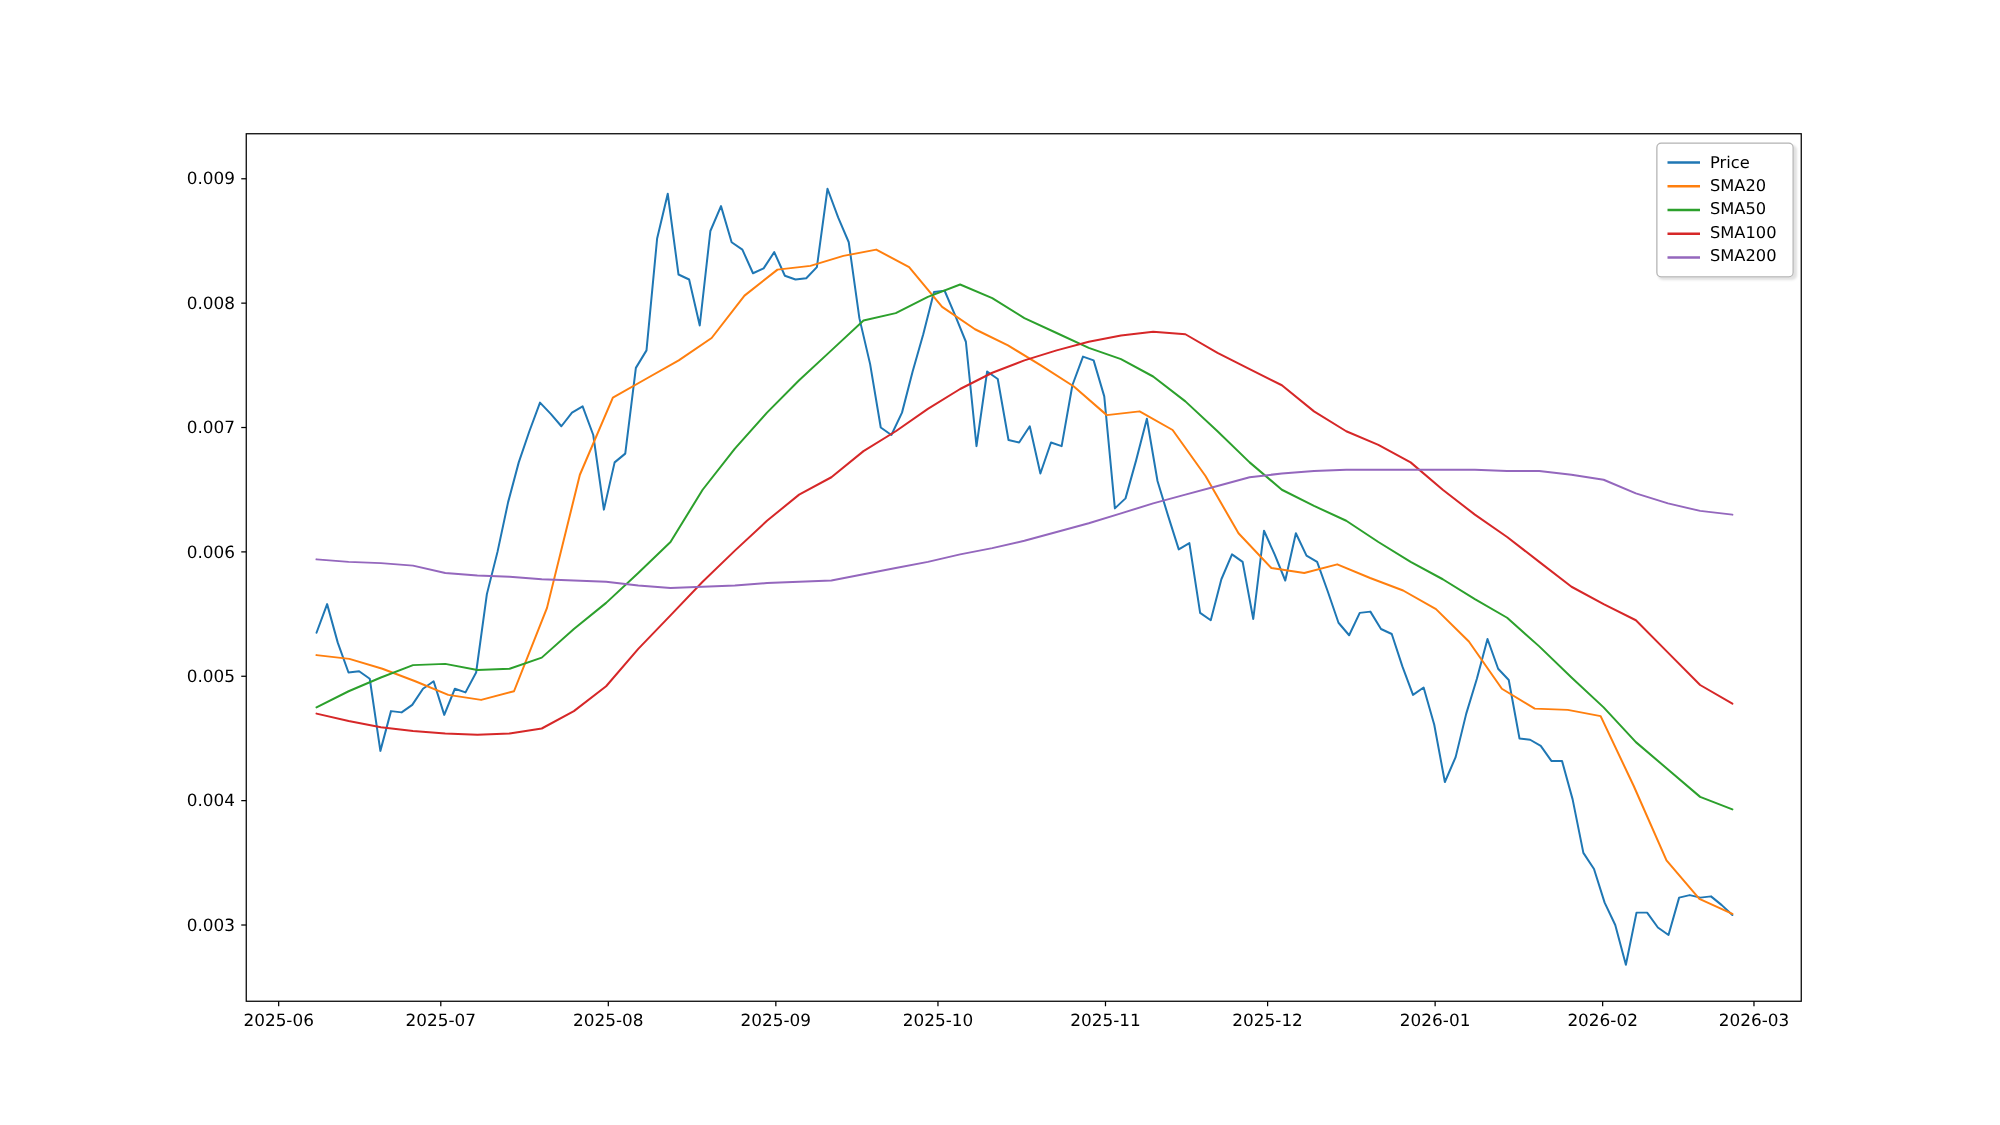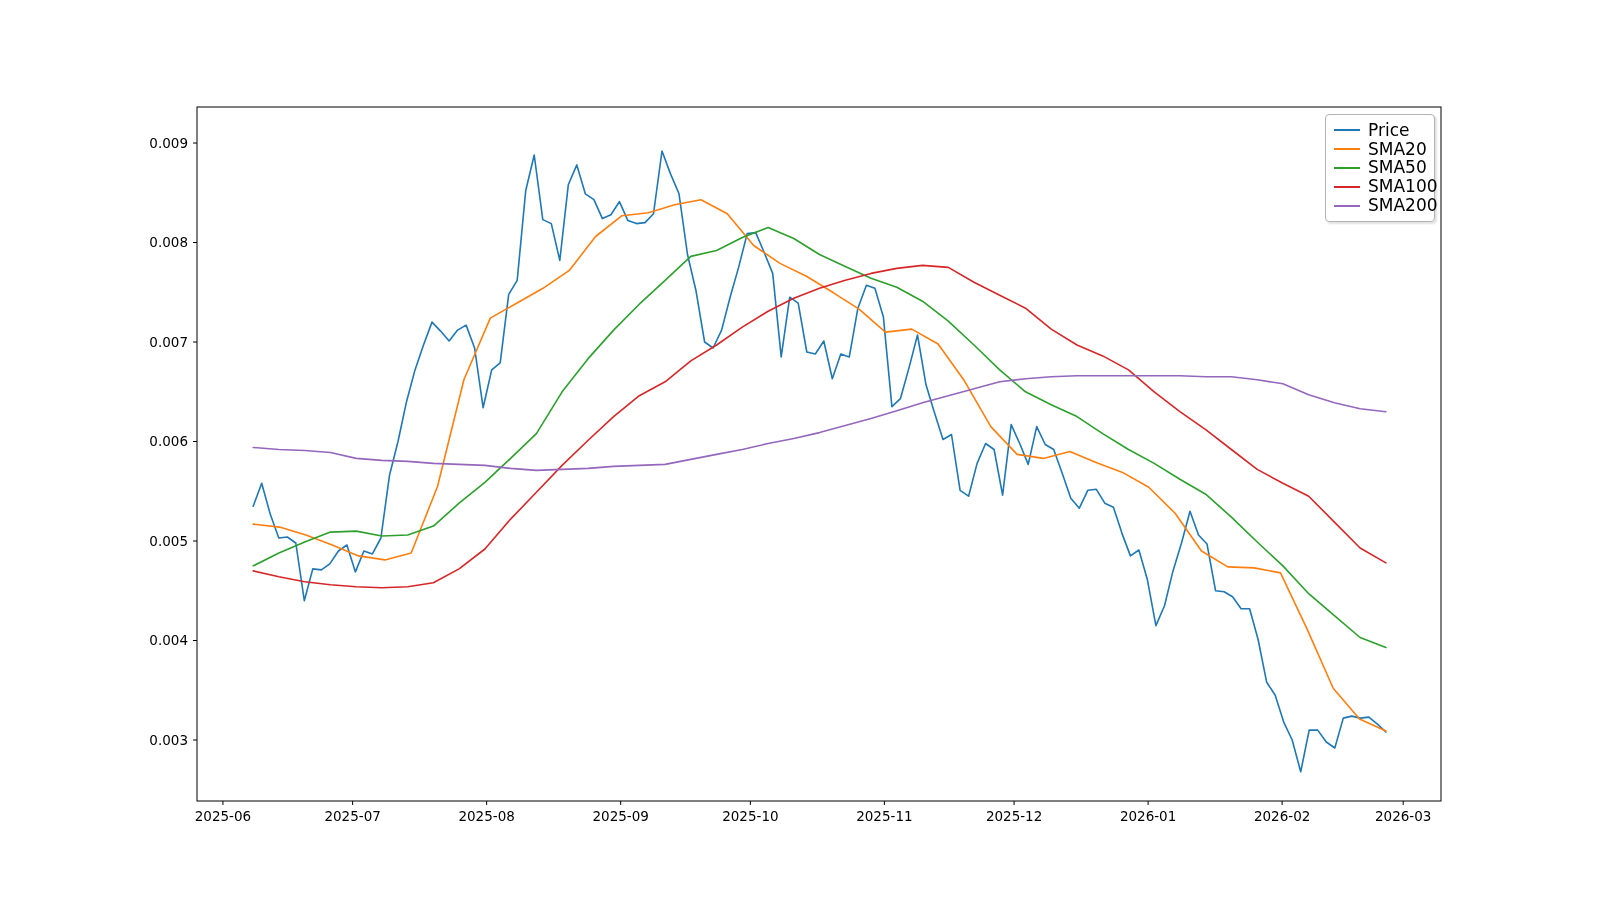--- a/index.html
+++ b/index.html
@@ -5,21 +5,21 @@
   html,body{margin:0;padding:0;background:#ffffff;}
   .figure{position:relative;width:1600px;height:900px;background:#ffffff;overflow:hidden;
           font-family:"DejaVu Sans", sans-serif;}
   svg{position:absolute;left:0;top:0;}
   .legend{position:absolute;left:1325px;top:114px;width:110px;height:108px;
           background:rgba(255,255,255,0.9);border:1px solid #b3b3b3;border-radius:4px;
           box-shadow:2px 2px 2px rgba(0,0,0,0.12);box-sizing:border-box;
           padding:6px 8px;display:flex;flex-direction:column;justify-content:space-between;}
   .legend-item{display:flex;align-items:center;height:19px;}
   .legend-line{width:26px;height:0;border-top:2px solid #000;margin-right:8px;flex:0 0 auto;}
-  .legend-label{font-size:17px;color:#000;line-height:1;}
+  .legend-label{font-size:13px;color:#000;line-height:1;}
   text{font-family:"DejaVu Sans", sans-serif;}
 </style>
 </head>
 <body>
 
 <div class="figure">
   <svg id="chart" width="1600" height="900">
       <rect x="0" y="0" width="1600" height="900" fill="#ffffff"></rect>
       <rect x="197" y="107" width="1244" height="694" fill="none" stroke="#000000" stroke-width="1"></rect>
       <line x1="222.93918331885317" y1="801" x2="222.93918331885317" y2="805" stroke="#000000" stroke-width="1"></line>

